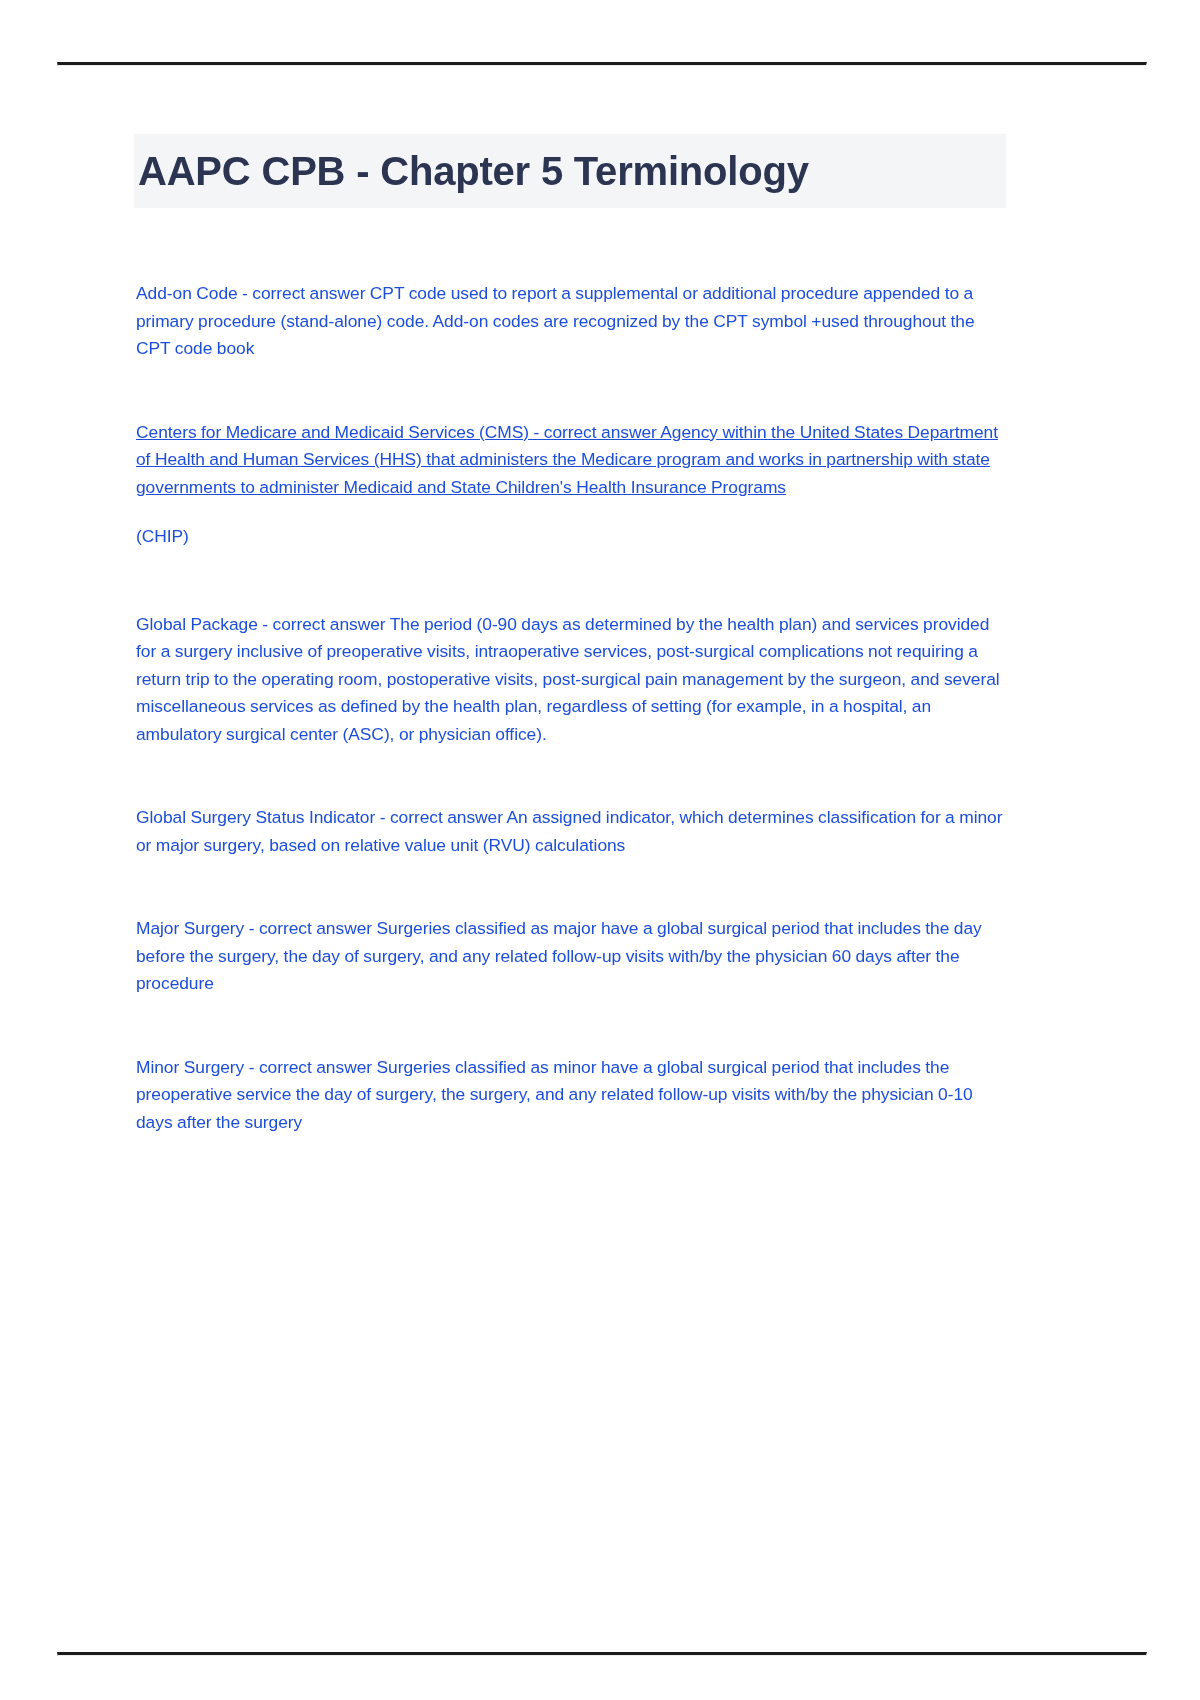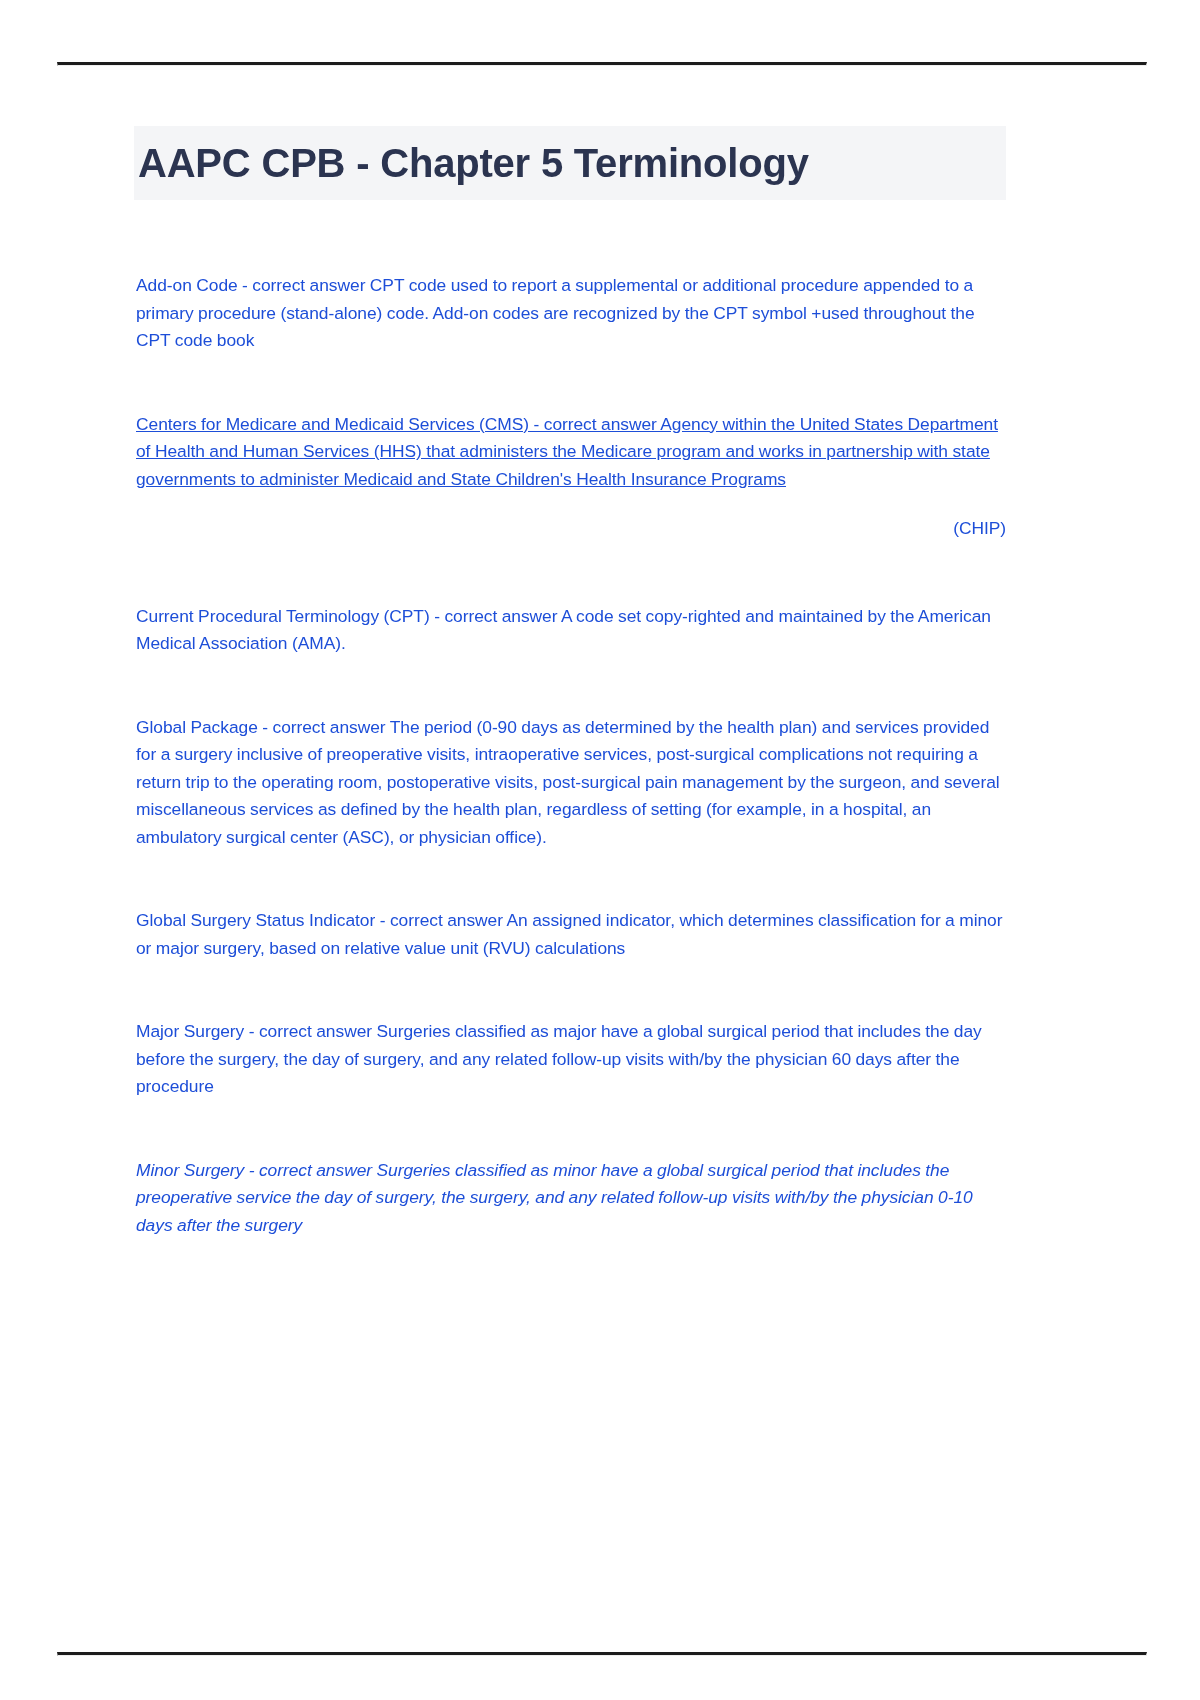--- a/index.html
+++ b/index.html
@@ -31,21 +31,21 @@
     height: 0;
     border-top: 3px solid #1c1c1c;
   }
   .rule-top    { top: 54px; }
   .rule-bottom { top: 1644px; }
 
   
   .content {
     position: absolute;
     left: 136px;
-    top: 126px;
+    top: 134px;
     width: 870px;
   }
 
   
   .doc-title {
     display: block;
     background: #f4f5f7;
     color: #2b3450;
     font-family: "Liberation Sans", sans-serif;
     font-size: 40px;
@@ -66,45 +66,44 @@
   .entry {
     color: #1d4ed8;
     font-family: "Liberation Sans", sans-serif;
     font-size: 17.4px;
     line-height: 27.5px;
     letter-spacing: -0.05px;
     margin: 0 0 56px 0;
     text-align: left;
     word-spacing: -0.3px;
   }
-  .entry:last-child { margin-bottom: 0; font-style: italic; }
+  .entry:last-child { margin-bottom: 0; }
 
   .entry.tight { margin-bottom: 22px; text-decoration: underline; }
-  .entry.chip  { margin-bottom: 60px; text-align: right; }
+  .entry.chip  { margin-bottom: 60px; }
 </style>
 </head>
 <body>
 
 <div class="page">
 
   <hr class="rule rule-top">
 
   <div class="content">
 
     <h1 class="doc-title">AAPC CPB - Chapter 5 Terminology</h1>
 
     <div class="entries">
 
       <p class="entry">Add-on Code - correct answer CPT code used to report a supplemental or additional procedure appended to a primary procedure (stand-alone) code. Add-on codes are recognized by the CPT symbol +used throughout the CPT code book</p>
 
       <p class="entry tight">Centers for Medicare and Medicaid Services (CMS) - correct answer Agency within the United States Department of Health and Human Services (HHS) that administers the Medicare program and works in partnership with state governments to administer Medicaid and State Children's Health Insurance Programs</p>
 
       <p class="entry chip">(CHIP)</p>
 
-      <p class="entry">Current Procedural Terminology (CPT) - correct answer A code set copy-righted and maintained by the American Medical Association (AMA).</p>
 
       <p class="entry">Global Package - correct answer The period (0-90 days as determined by the health plan) and services provided for a surgery inclusive of preoperative visits, intraoperative services, post-surgical complications not requiring a return trip to the operating room, postoperative visits, post-surgical pain management by the surgeon, and several miscellaneous services as defined by the health plan, regardless of setting (for example, in a hospital, an ambulatory surgical center (ASC), or physician office).</p>
 
       <p class="entry">Global Surgery Status Indicator - correct answer An assigned indicator, which determines classification for a minor or major surgery, based on relative value unit (RVU) calculations</p>
 
       <p class="entry">Major Surgery - correct answer Surgeries classified as major have a global surgical period that includes the day before the surgery, the day of surgery, and any related follow-up visits with/by the physician 60 days after the procedure</p>
 
       <p class="entry">Minor Surgery - correct answer Surgeries classified as minor have a global surgical period that includes the preoperative service the day of surgery, the surgery, and any related follow-up visits with/by the physician 0-10 days after the surgery</p>
 
     </div>

